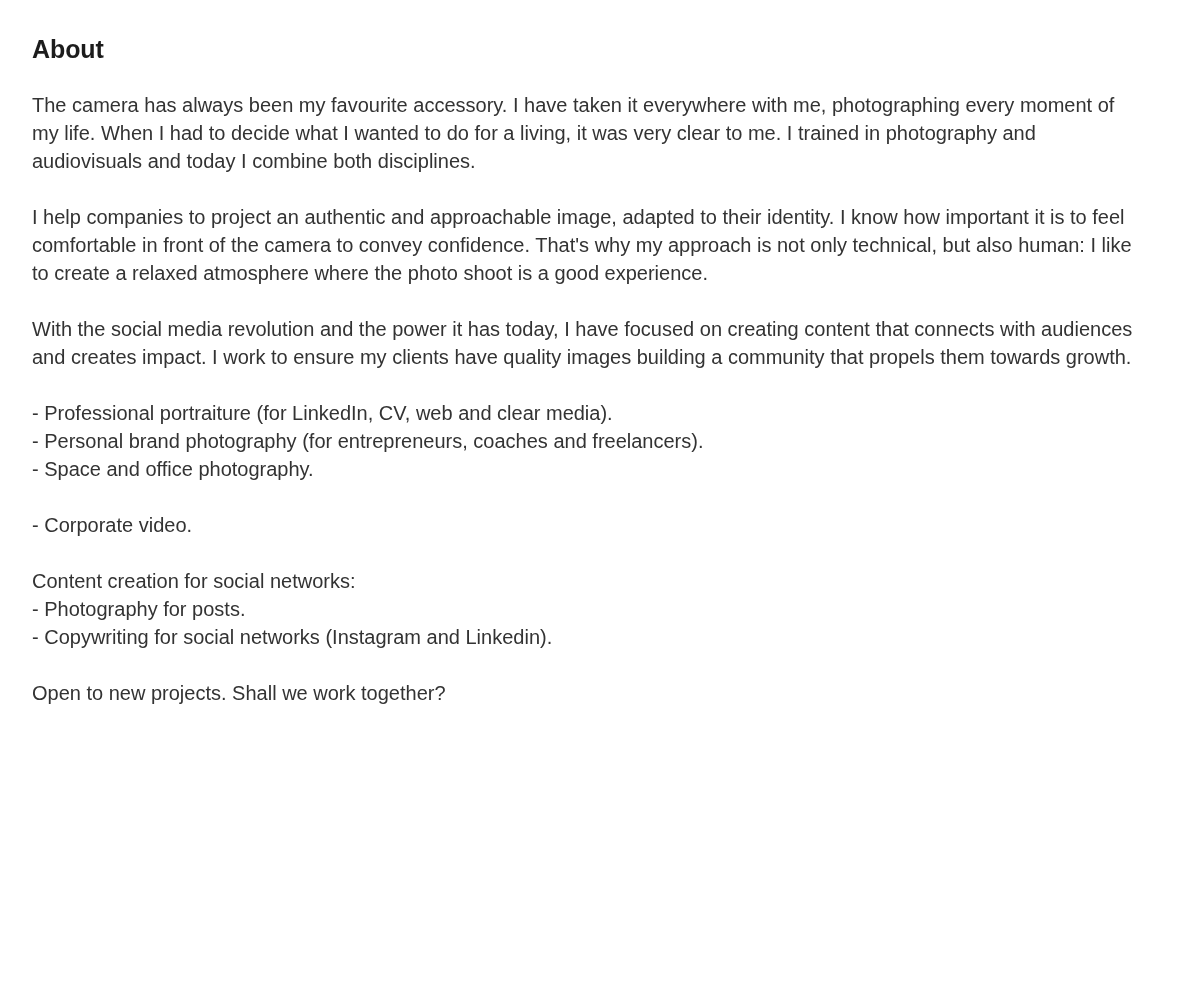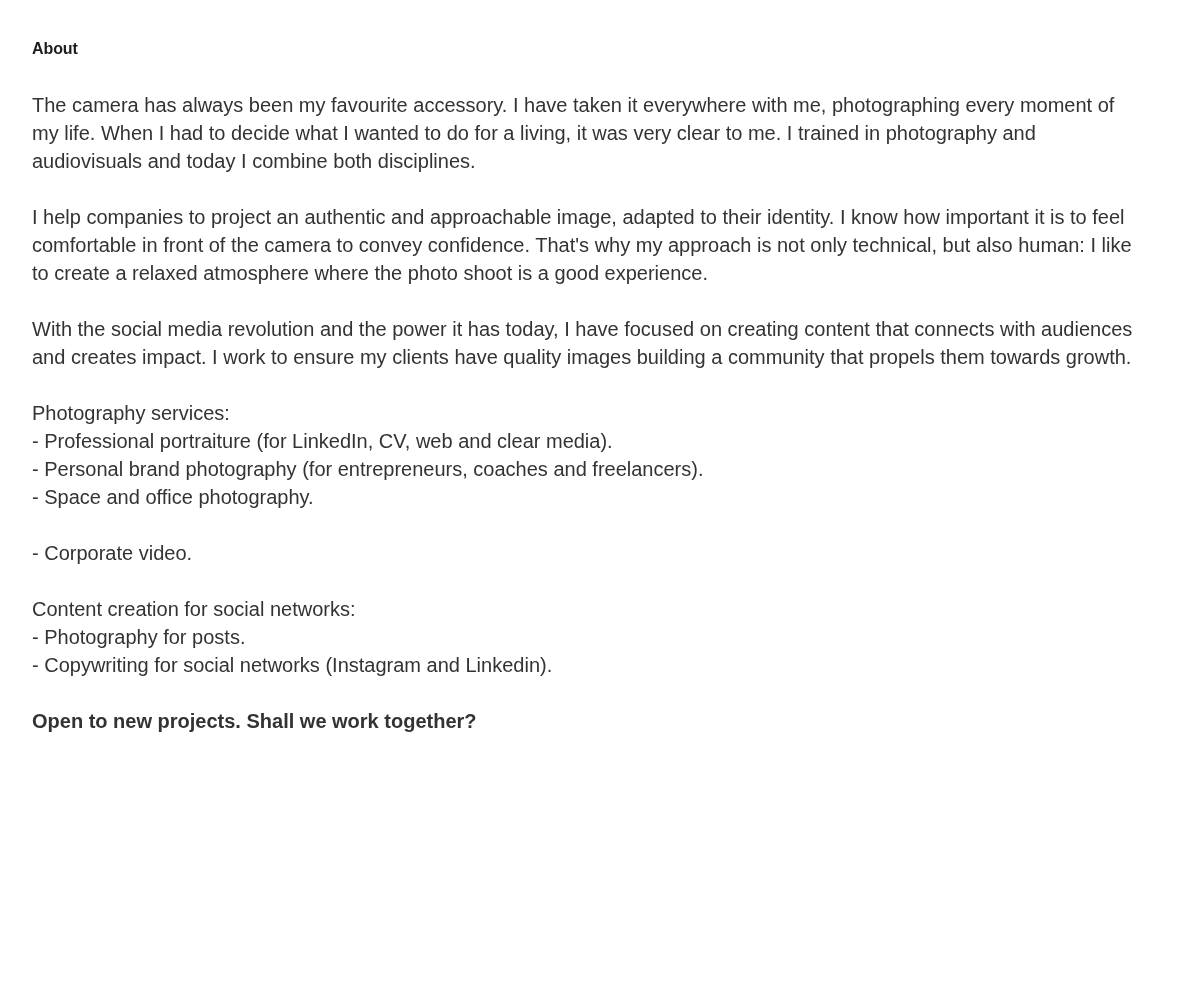--- a/index.html
+++ b/index.html
@@ -20,56 +20,54 @@
     font-family: "Liberation Sans", "DejaVu Sans", sans-serif;
   }
   .content {
     padding: 33px 43px 0 32px;
     font-size: 20px;
     line-height: 28px;
     color: var(--body-color);
     -webkit-font-smoothing: antialiased;
   }
   .title {
-    font-size: 16px;
+    font-size: 25px;
     line-height: 32px;
     font-weight: 700;
     color: var(--heading-color);
     margin: 0 0 26px 0;
     letter-spacing: -0.1px;
   }
   .para {
     margin: 0 0 28px 0;
   }
   .svc {
     margin: 0 0 28px 0;
   }
   .line {
     margin: 0;
   }
   .closing {
     margin: 0;
-    font-weight: bold;
   }
 </style>
 </head>
 <body>
 
 <div class="content">
 
   <h2 class="title">About</h2>
 
   <p class="para">The camera has always been my favourite accessory. I have taken it everywhere with me, photographing every moment of my life. When I had to decide what I wanted to do for a living, it was very clear to me. I trained in photography and audiovisuals and today I combine both disciplines.</p>
 
   <p class="para">I help companies to project an authentic and approachable image, adapted to their identity. I know how important it is to feel comfortable in front of the camera to convey confidence. That's why my approach is not only technical, but also human: I like to create a relaxed atmosphere where the photo shoot is a good experience.</p>
 
   <p class="para">With the social media revolution and the power it has today, I have focused on creating content that connects with audiences and creates impact. I work to ensure my clients have quality images building a community that propels them towards growth.</p>
 
   <div class="svc">
-    <div class="line">Photography services:</div>
     <div class="line">- Professional portraiture (for LinkedIn, CV, web and clear media).</div>
     <div class="line">- Personal brand photography (for entrepreneurs, coaches and freelancers).</div>
     <div class="line">- Space and office photography.</div>
   </div>
 
   <div class="svc">
     <div class="line">- Corporate video.</div>
   </div>
 
   <div class="svc">

